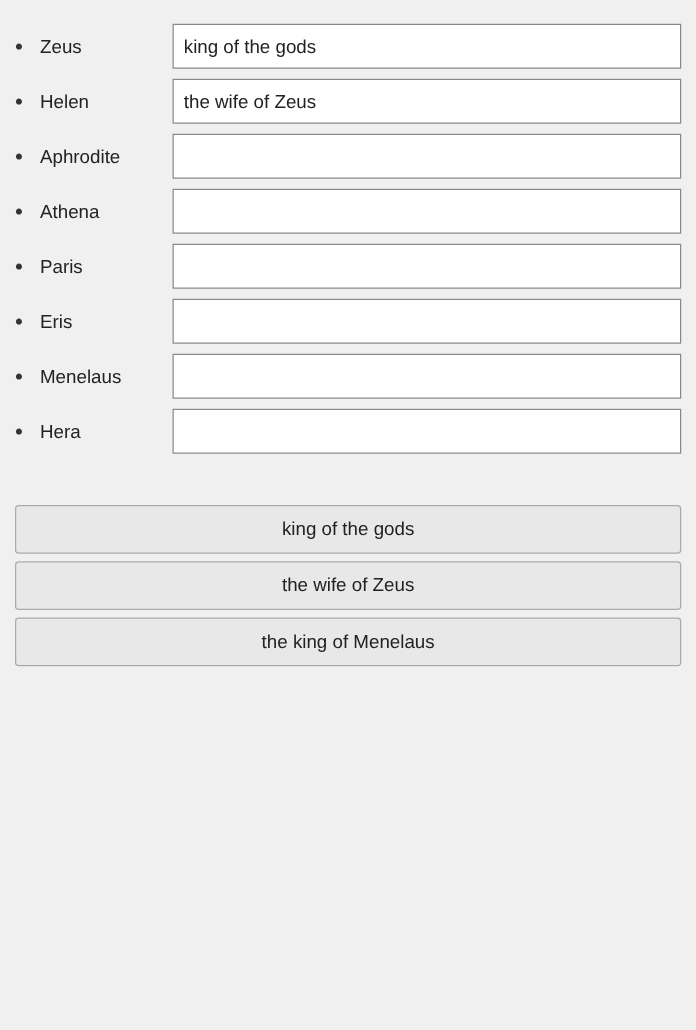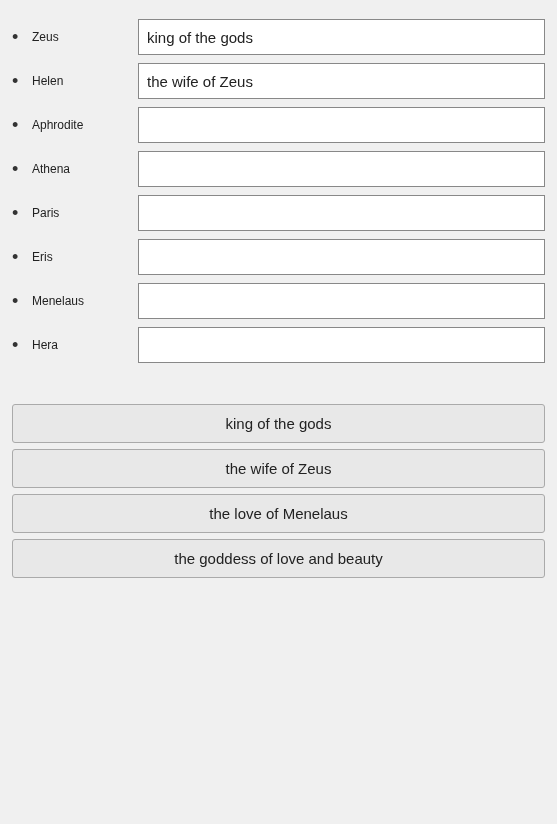--- a/index.html
+++ b/index.html
@@ -34,21 +34,21 @@
 
     .bullet {
       width: 20px;
       flex-shrink: 0;
       font-size: 18px;
       color: #333;
     }
 
     .term-label {
       min-width: 100px;
-      font-size: 12px;
+      font-size: 15px;
       color: #222;
       flex-shrink: 0;
     }
 
     .answer-box {
       flex: 1;
       height: 36px;
       border: 1.5px solid #888;
       background: white;
       display: flex;
@@ -154,23 +154,20 @@
     <div class="option-box">
       <span>king of the gods</span>
     </div>
 
     <div class="option-box">
       <span>the wife of Zeus</span>
     </div>
 
 
     <div class="option-box">
-      <span>the love of Menelaus</span>
+      <span>the king of Menelaus</span>
     </div>
 
-    <div class="option-box">
-      <span>the goddess of love and beauty</span>
-    </div>
 
 
   </div>
 
 </div>
 
 </body></html>

